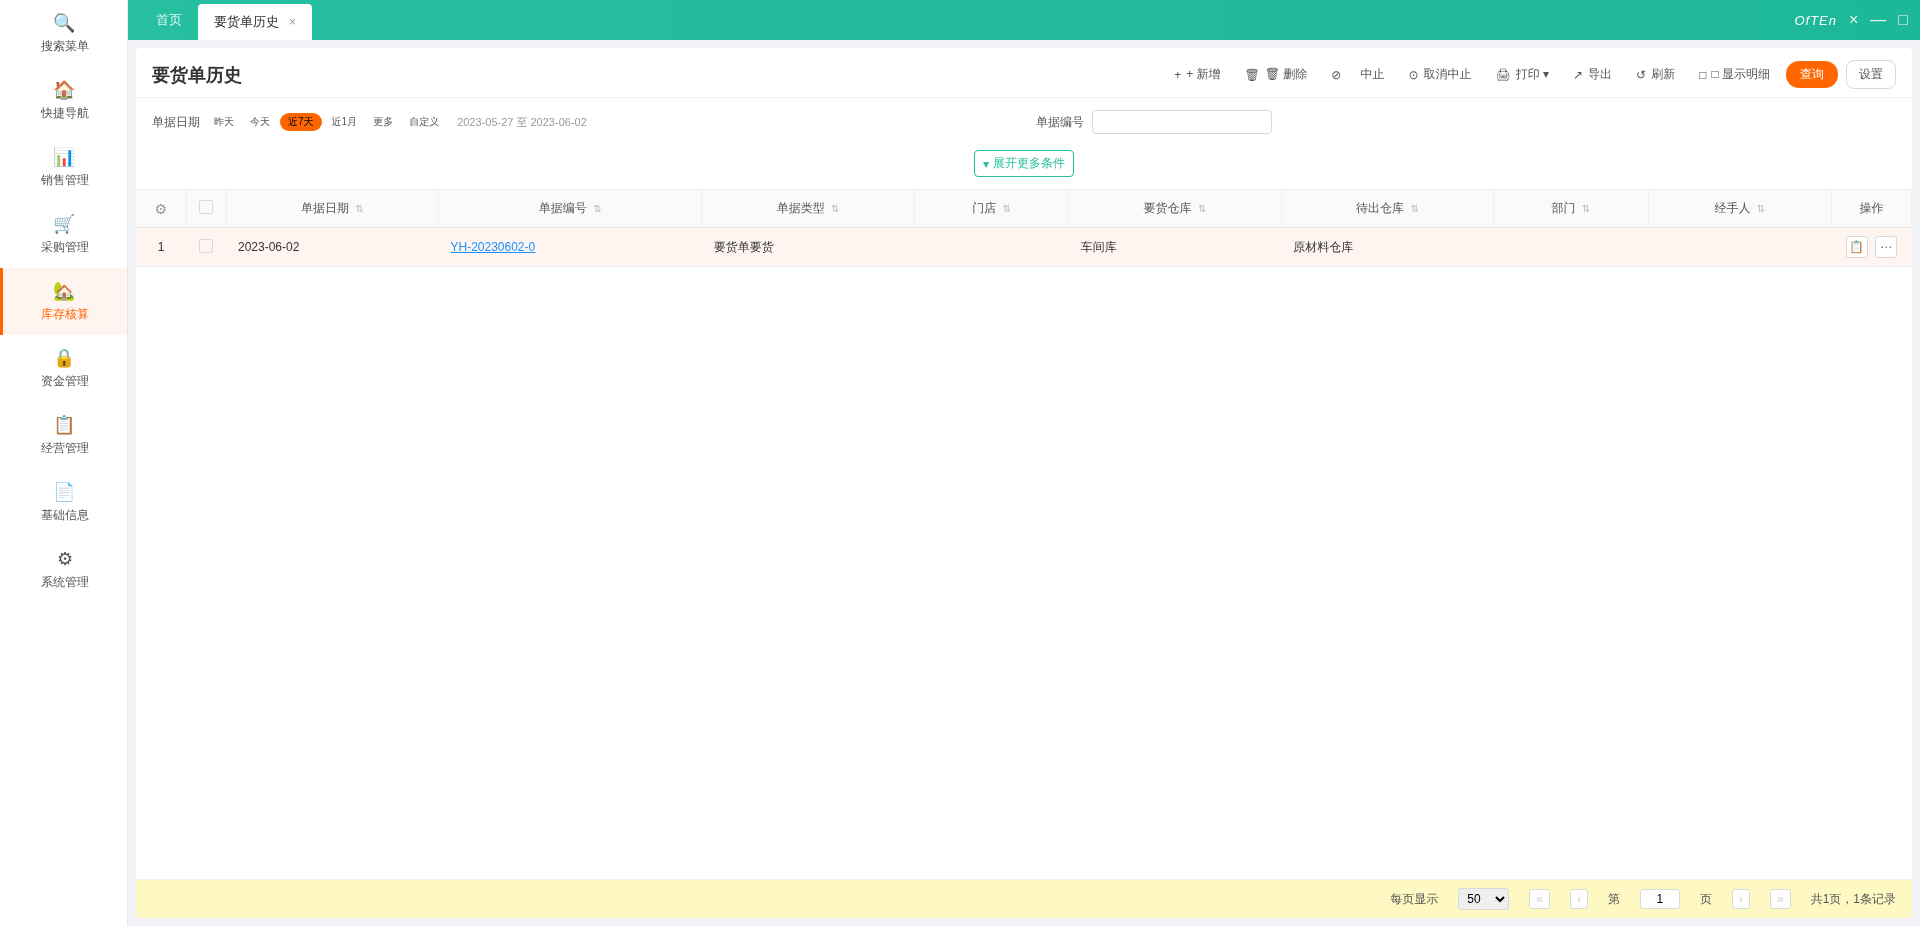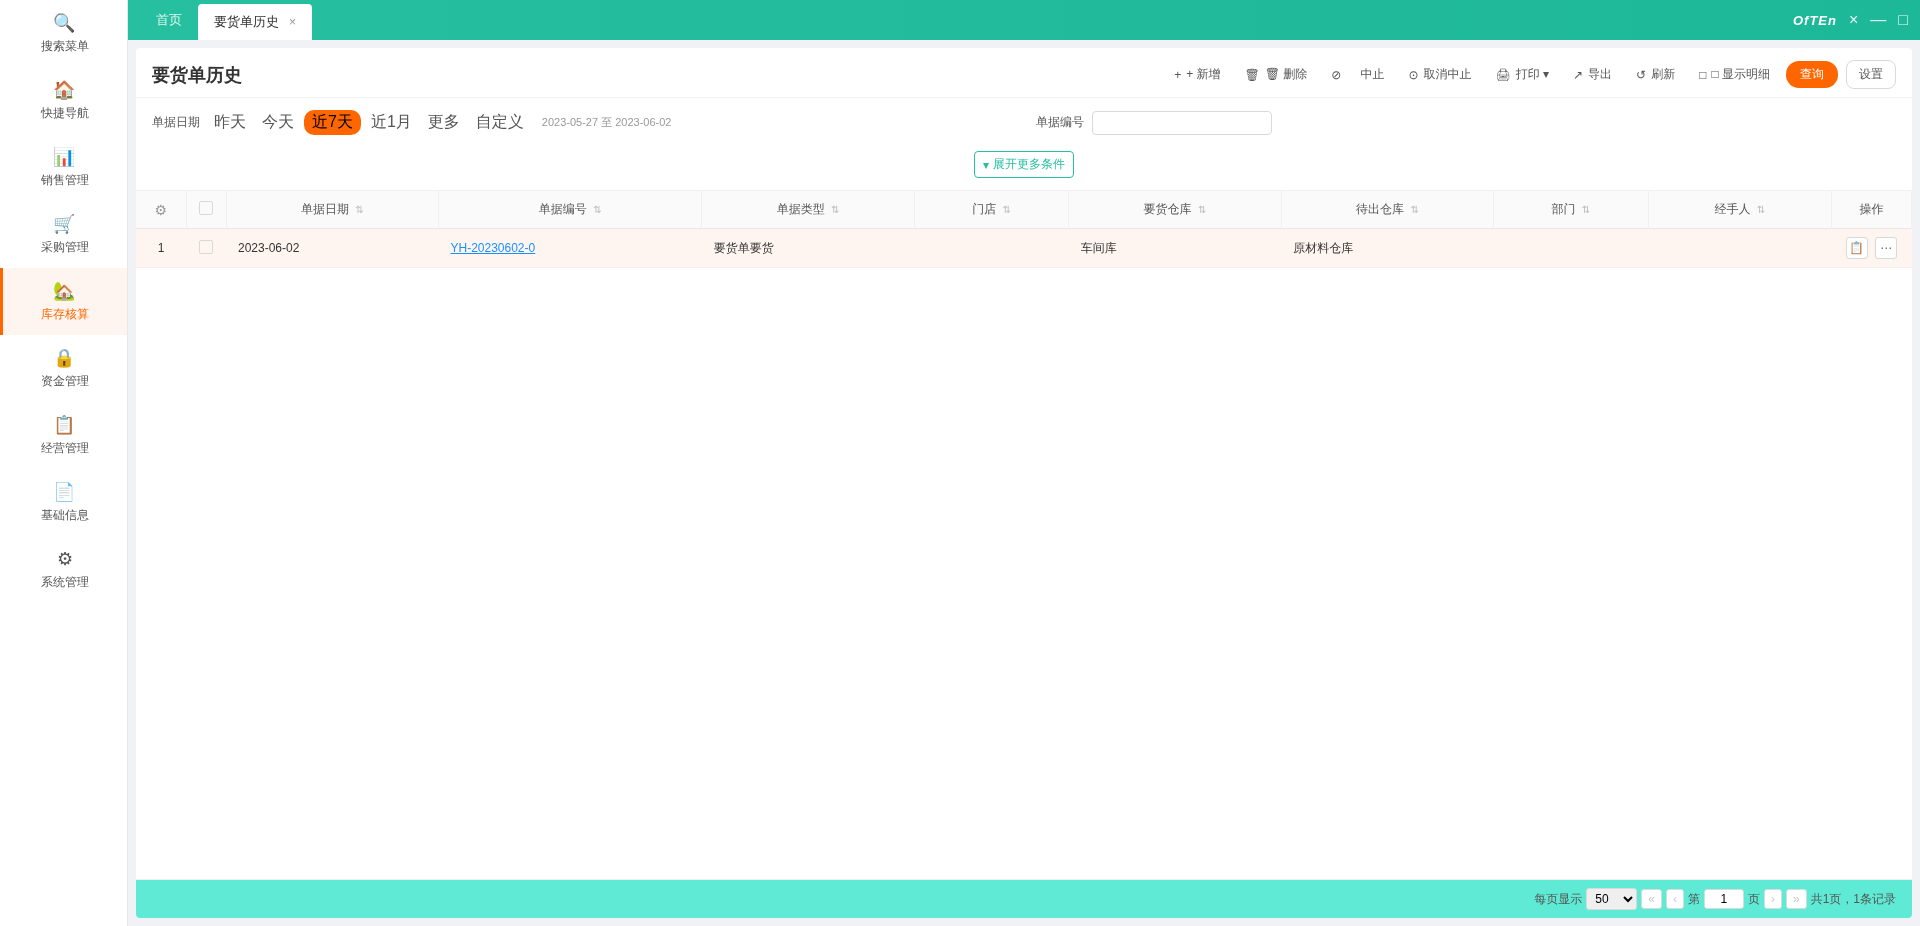--- a/index.html
+++ b/index.html
@@ -166,21 +166,21 @@
       color: #555;
       font-size: 12px;
       white-space: nowrap;
     }
     .filter-date-btns {
       display: flex;
       align-items: center;
       gap: 4px;
     }
     .date-btn {
-      font-size: 16px;
+      font-size: 10px;
       color: #555;
       cursor: pointer;
       padding: 2px 6px;
       border-radius: 3px;
     }
     .date-btn.active {
       background: #f60;
       color: #000000;
       border-radius: 10px;
       padding: 2px 8px;
@@ -283,24 +283,24 @@
       color: #555;
       flex-shrink: 0;
     }
 
     
     .pagination {
       display: flex;
       align-items: center;
       justify-content: flex-end;
       padding: 8px 16px;
-      gap: 4px;
-      font-size: 12px;
-      color: #555;
-      background: #5eead4;
+      gap: 20px;
+      font-size: 12px;
+      color: #555;
+      background: #fef9c3;
       border-top: 1px solid #f0f0f0;
       flex-shrink: 0;
     }
     .pagination-btn {
       padding: 2px 6px;
       border: 1px solid #d9d9d9;
       border-radius: 3px;
       cursor: pointer;
       background: #fff;
       color: #555;
@@ -393,21 +393,21 @@
   <div class="topbar">
     <div class="topbar-tab">
       <span>首页</span>
     </div>
     <div class="topbar-tab active">
       <span>要货单历史</span>
       <span class="close-btn">×</span>
     </div>
     <div class="topbar-spacer"></div>
     <div class="topbar-actions">
-      <span style="font-style:italic;font-weight:bold;letter-spacing:1px;color:#fff;">OfTEn</span>
+      <span style="font-style:italic;font-weight:normal;letter-spacing:1px;color:#fff;">OfTEn</span>
       <span style="cursor:pointer;color:rgba(255,255,255,0.9);font-size:16px;">×</span>
       <span style="cursor:pointer;color:rgba(255,255,255,0.9);font-size:16px;">—</span>
       <span style="cursor:pointer;color:rgba(255,255,255,0.9);font-size:16px;">□</span>
     </div>
   </div>
 
   <div class="page-area">
     <div class="page-content">
 
       <div class="page-header">

